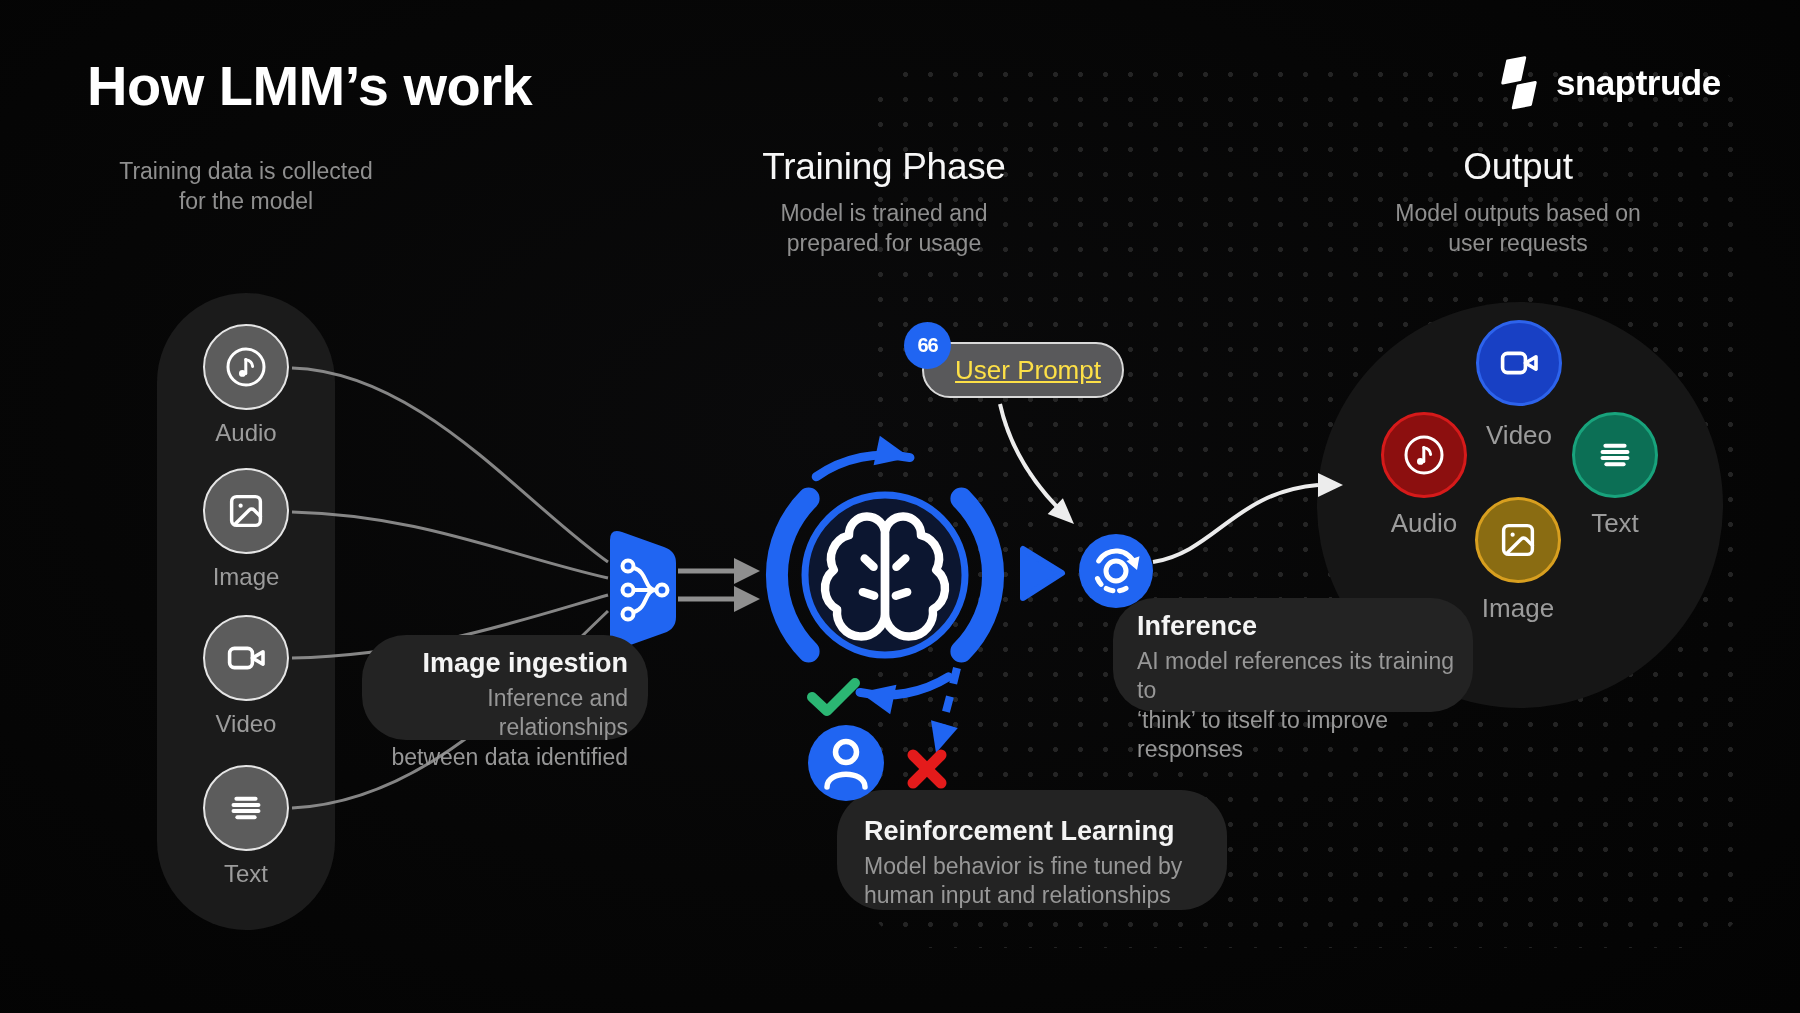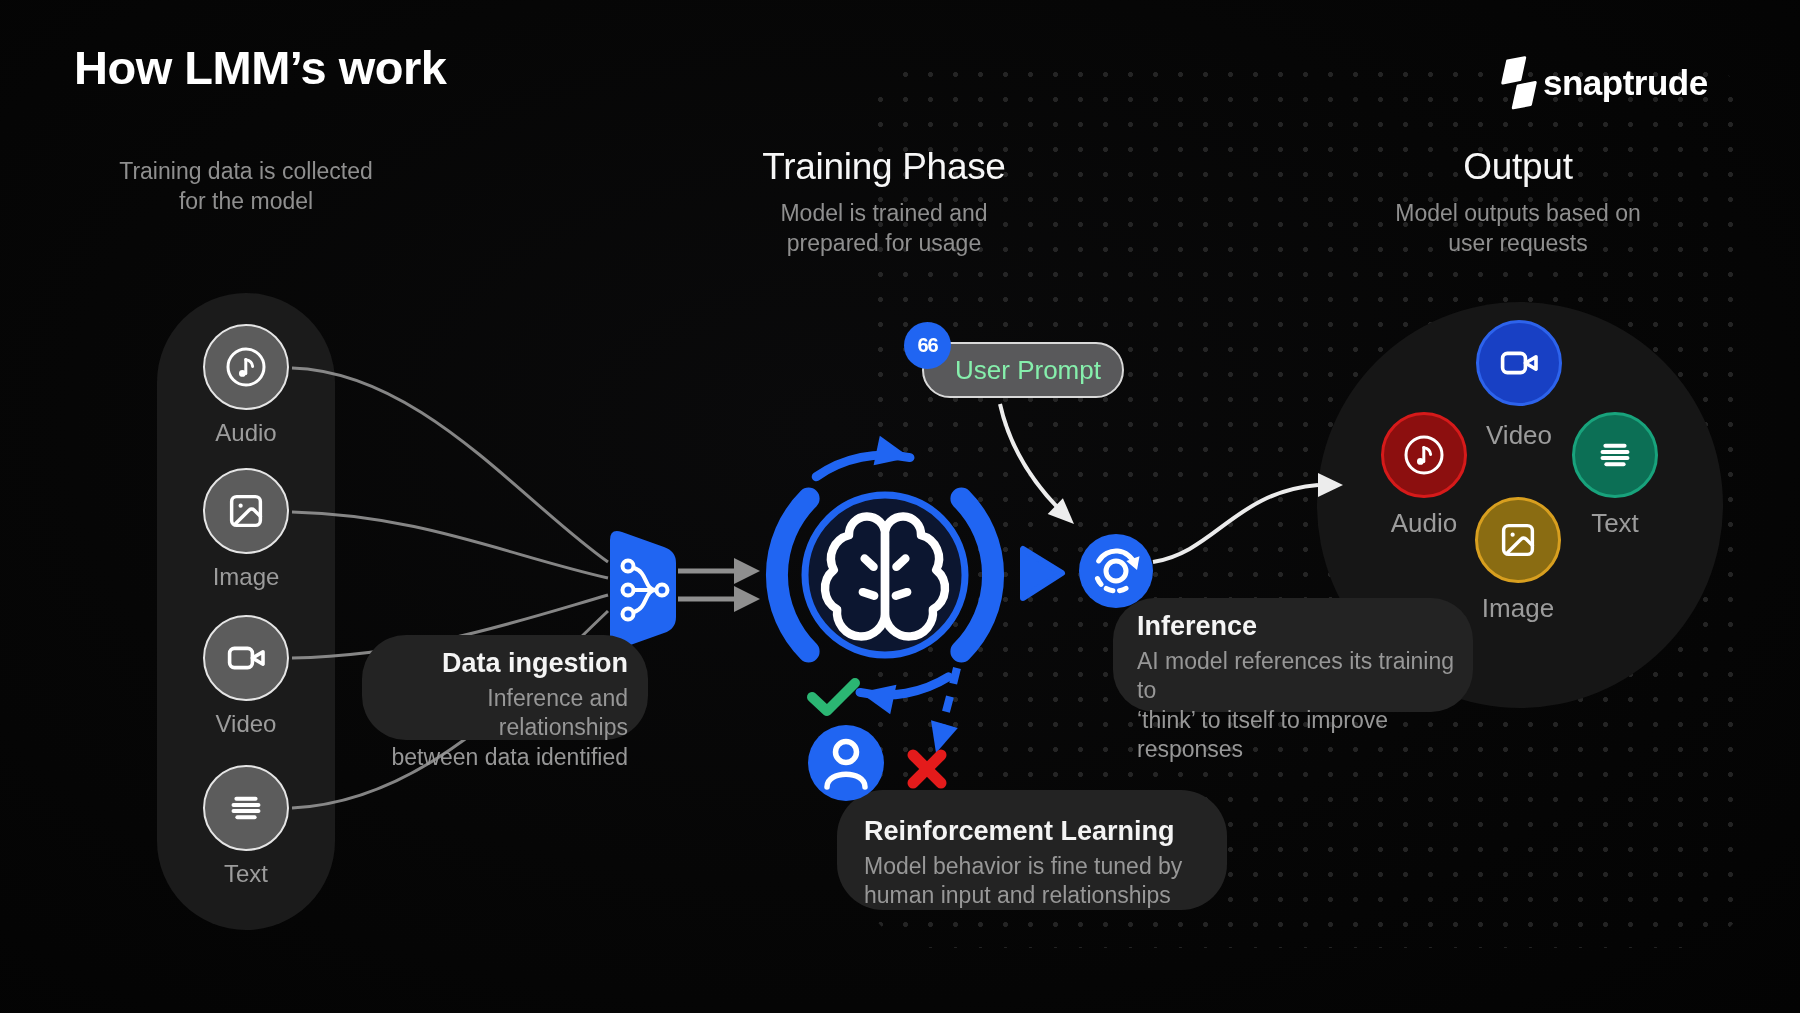--- a/index.html
+++ b/index.html
@@ -8,23 +8,23 @@
     background:radial-gradient(ellipse at 46% 42%, #0a0a0b 0%, #060606 55%, #030303 100%);
     font-family:"Liberation Sans", sans-serif;
     -webkit-font-smoothing:antialiased;
   }
   .dots{
     position:absolute;left:862px;top:56px;width:888px;height:892px;z-index:0;
     border-radius:70px;opacity:.55;
     background-image:radial-gradient(circle,#3e3e3e 2.2px,transparent 2.7px);
     background-size:25px 25px;background-position:6px 6px;
   }
-  .page-title{position:absolute;left:74px;top:40px;z-index:2;margin:0;
-    font-size:47px;font-weight:700;color:#ffffff;letter-spacing:-.5px;}
-  .logo{position:absolute;left:1496px;top:56px;z-index:2;display:flex;align-items:center;gap:1px;}
+  .page-title{position:absolute;left:74px;top:40px;z-index:2;margin:13px;
+    font-size:56px;font-weight:700;color:#ffffff;letter-spacing:-.5px;}
+  .logo{position:absolute;left:1496px;top:56px;z-index:2;display:flex;align-items:center;gap:14px;}
   .logo-text{color:#fff;font-size:35px;font-weight:700;letter-spacing:-.5px;}
   .section{position:absolute;top:146px;width:420px;text-align:center;z-index:2;}
   .section h2{margin:0;font-size:37px;font-weight:500;color:#f7f7f7;letter-spacing:-.3px;}
   .section .sub{margin-top:10px;font-size:23px;line-height:1.32;color:#8f8f8f;white-space:pre-line;}
   .sec-input{left:36px;} .sec-training{left:674px;} .sec-output{left:1308px;}
 
   .input-pill{position:absolute;left:157px;top:293px;width:178px;height:637px;
     background:#1b1b1b;border-radius:92px;z-index:1;}
   .in-item{position:absolute;width:86px;height:86px;border-radius:50%;z-index:2;
     background:#5c5c5c;border:2.5px solid #e5e5e5;box-sizing:border-box;
@@ -38,21 +38,21 @@
   .co-ingestion{left:362px;top:635px;width:286px;height:105px;border-radius:44px;
     padding:13px 20px 0 0;text-align:right;}
   .co-inference{left:1113px;top:598px;width:360px;height:114px;border-radius:42px;
     padding:13px 0 0 24px;}
   .co-reinforce{left:837px;top:790px;width:390px;height:120px;border-radius:46px;
     padding:26px 0 0 27px;}
 
   .user-prompt{position:absolute;left:922px;top:342px;width:202px;height:56px;z-index:5;
     background:#59595b;border:2px solid #d9d9d9;border-radius:30px;box-sizing:border-box;
     display:flex;align-items:center;justify-content:center;}
-  .user-prompt span{color:#86efac;font-size:26px;padding-left:10px;}
+  .user-prompt span{color:#fde047;font-size:26px;padding-left:10px;text-decoration:underline;}
   .quote-badge{position:absolute;left:904px;top:322px;width:47px;height:47px;z-index:6;
     background:#2065f2;border-radius:50%;display:flex;align-items:center;justify-content:center;
     color:#fff;font-size:20px;font-weight:800;letter-spacing:-1px;}
 
   .out-item{position:absolute;width:86px;height:86px;border-radius:50%;z-index:5;
     box-sizing:border-box;display:flex;align-items:center;justify-content:center;}
   .out-video{background:#1840c4;border:3px solid #2d63ec;}
   .out-audio{background:#8c0f0f;border:3px solid #d61a1a;}
   .out-text{background:#0c6f55;border:3px solid #18a37c;}
   .out-image{background:#8a6c12;border:3px solid #d89f1f;}
@@ -154,21 +154,21 @@
         <circle cx="628" cy="590" r="5.5"></circle>
         <circle cx="628" cy="614" r="5.5"></circle>
       <circle cx="662" cy="590" r="5.5"></circle>
       <path d="M634,568 C648,572 644,590 656,590"></path>
       <path d="M634,612 C648,608 644,590 656,590"></path>
       <path d="M634,590 L656,590"></path>
     </g>
   </svg>
 
   <div class="callout co-ingestion">
-    <h3>Data ingestion</h3>
+    <h3>Image ingestion</h3>
     <p>Inference and relationships
 between data identified</p>
   </div>
   <div class="callout co-inference">
     <h3>Inference</h3>
     <p>AI model references its training to
 ‘think’ to itself to improve responses</p>
   </div>
   <div class="callout co-reinforce">
     <h3>Reinforcement Learning</h3>

